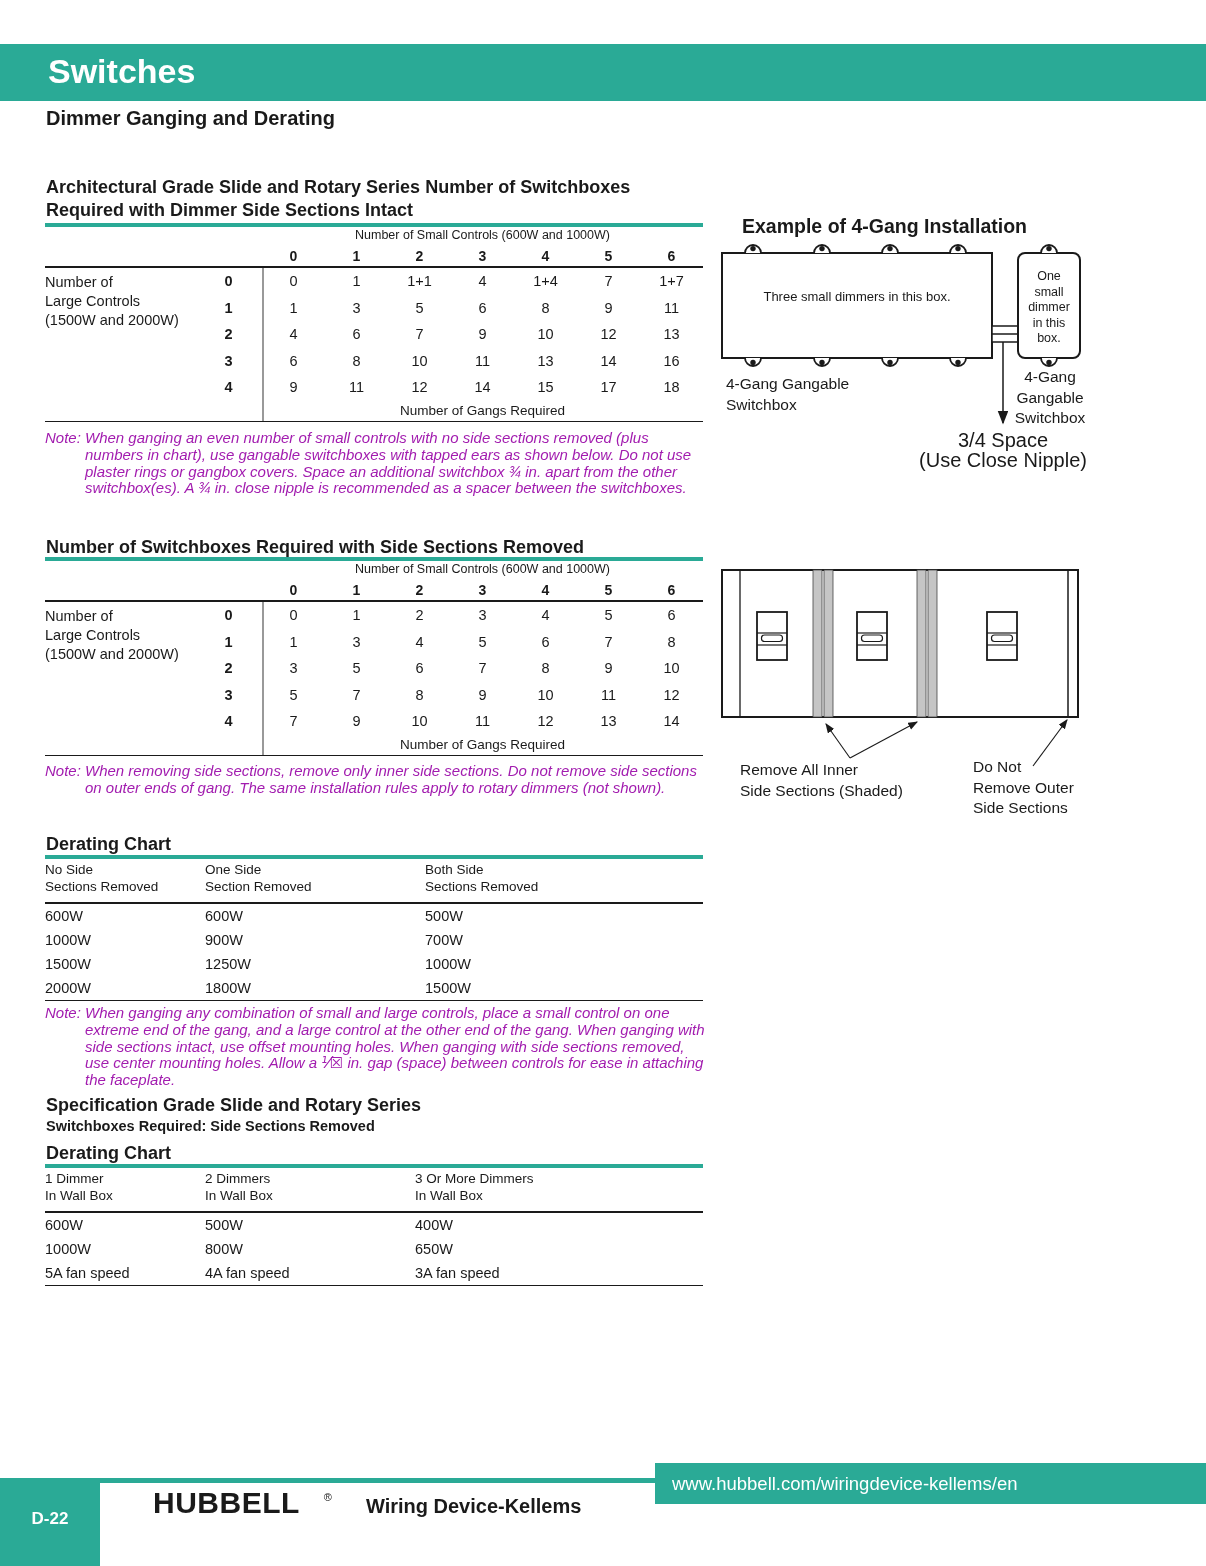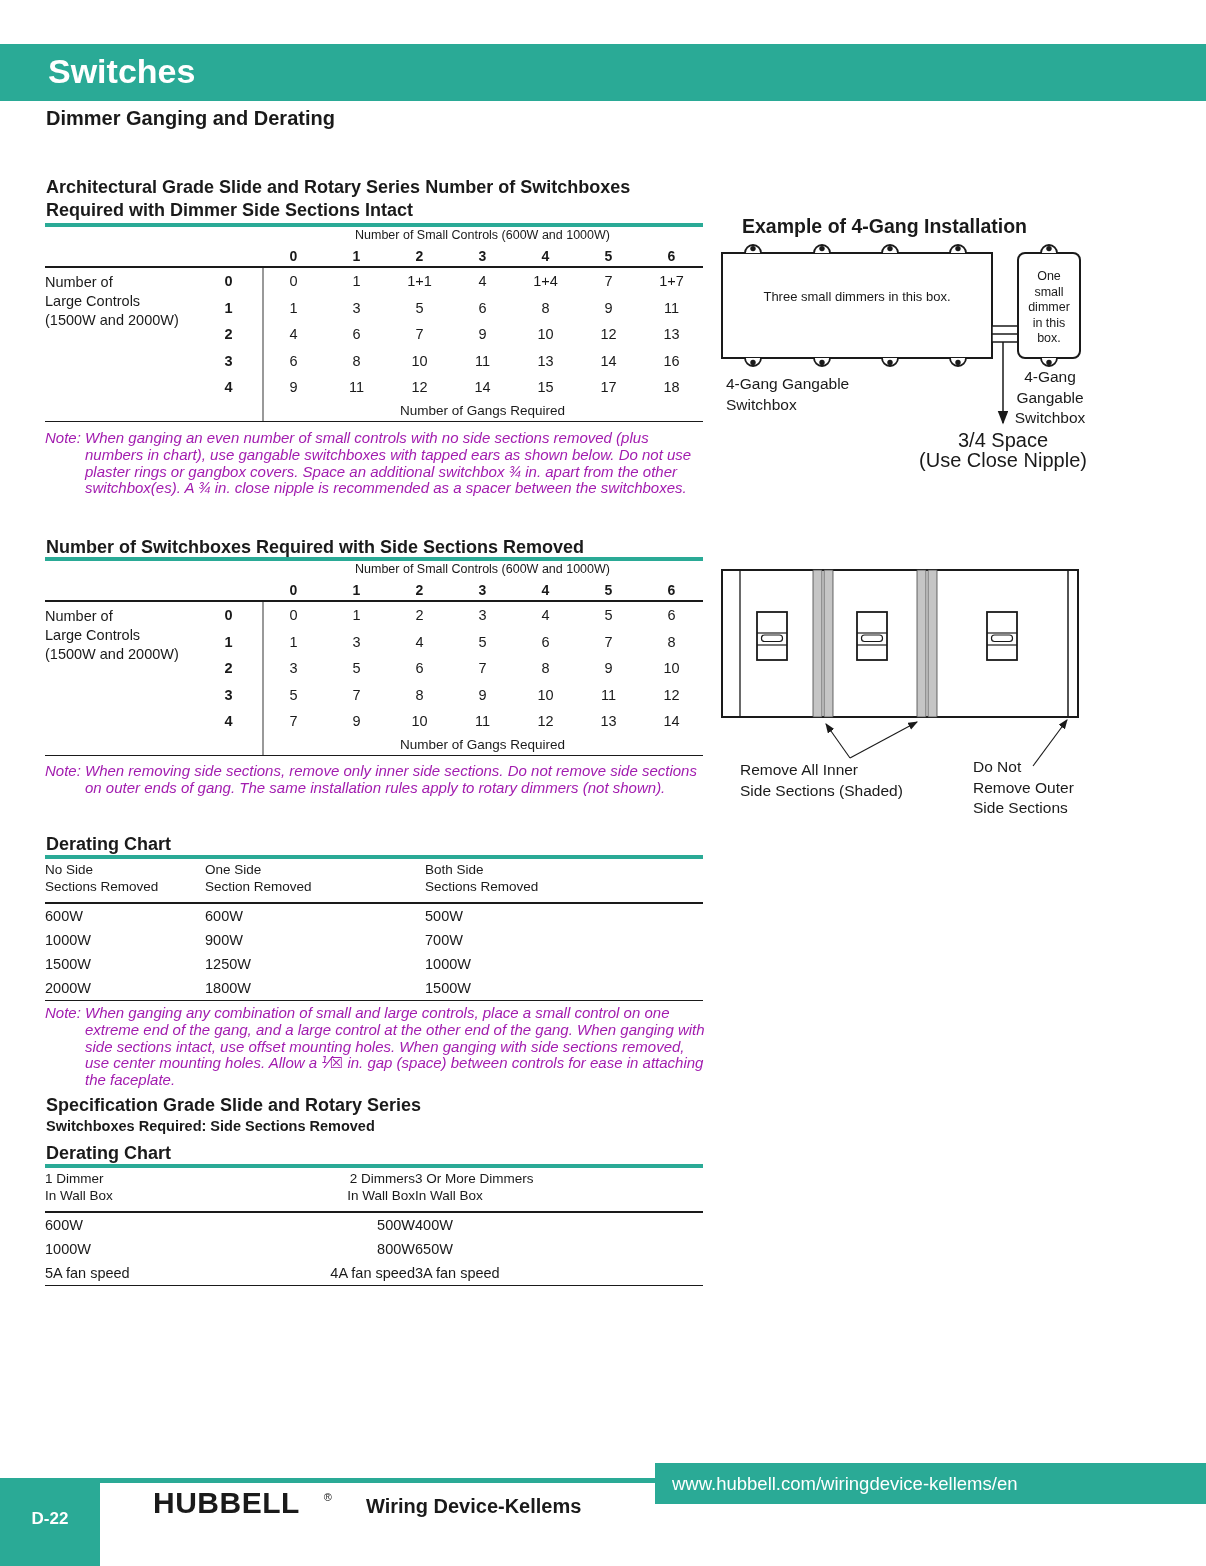--- a/index.html
+++ b/index.html
@@ -32,21 +32,21 @@
   
   .note{display:flex;width:660px;font-style:italic;font-size:15px;line-height:16.8px;color:#a21caf;}
   .note .nl{width:40px;flex:none;}
   .note .nb{flex:1;}
   
   .dtable{width:658px;}
   .dhead{display:flex;border-bottom:2px solid #1a1a1a;padding-bottom:7px;font-size:13.5px;line-height:17px;}
   .drows{border-bottom:1.5px solid #1a1a1a;font-size:14.5px;}
   .drow{display:flex;height:24px;align-items:center;}
   .d1c1{width:160px;} .d1c2{width:220px;} .d1c3{width:278px;}
-  .d2c1{width:160px;} .d2c2{width:210px;text-align:right;} .d2c3{width:288px;}
+  .d2c1{width:160px;} .d2c2{width:210px;} .d2c3{width:288px;}
   
   .diag-title{left:742px;top:215px;font-size:19.5px;font-weight:bold;}
   .cap{font-size:15.5px;line-height:20.5px;}
   
   .f-rule{left:0;top:1478px;width:1206px;height:5px;}
   .f-left{left:0;top:1478px;width:100px;height:88px;text-align:center;}
   .f-page{color:#fff;font-size:17px;font-weight:bold;line-height:1;padding-top:32px;}
   .f-brand{left:153px;top:1486px;display:flex;align-items:baseline;gap:24px;}
   .f-logo{font-size:30px;font-weight:800;letter-spacing:0.5px;}
   .f-reg{font-size:11px;vertical-align:top;position:relative;top:-12px;}

